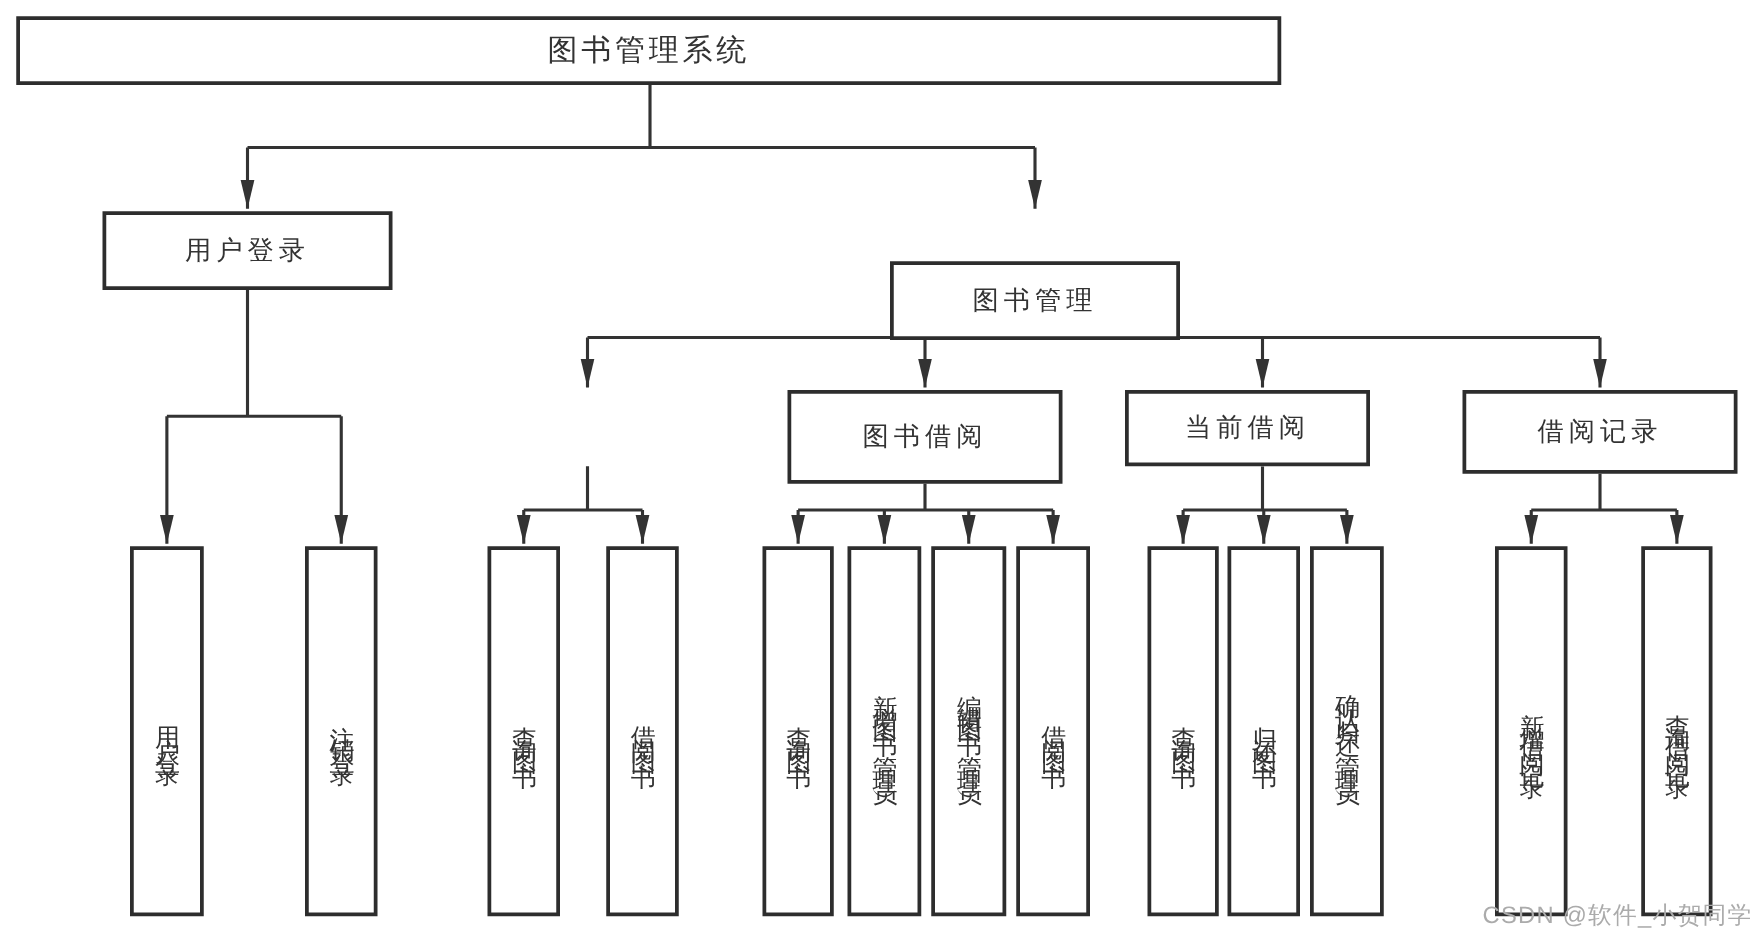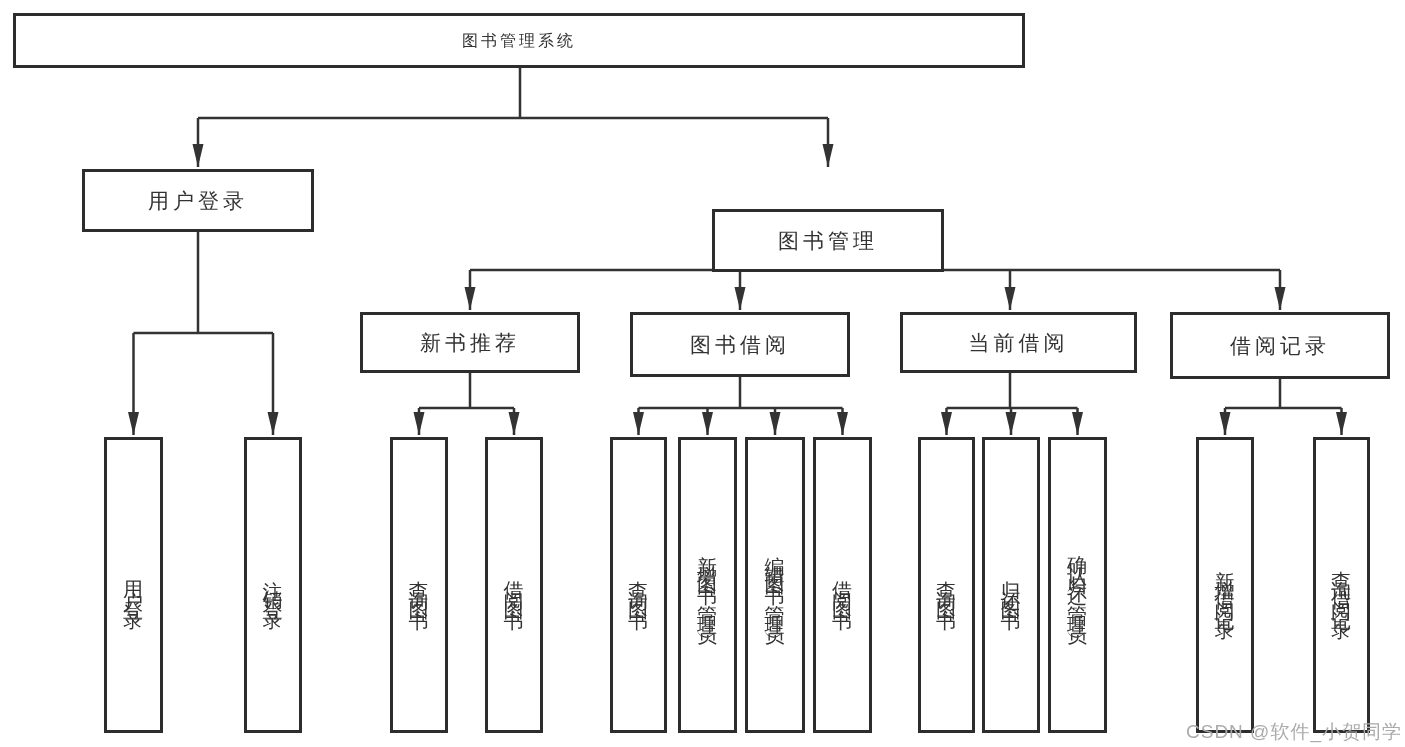--- a/index.html
+++ b/index.html
@@ -18,21 +18,21 @@
   .connectors path.skeleton{stroke:var(--line);stroke-width:2.5;fill:none;}
   .connectors line.arrow{stroke:var(--line);stroke-width:2.5;}
   .connectors #ah path{fill:var(--line);stroke:none;}
   .node{
     position:absolute;box-sizing:border-box;background:#fff;
     border:3px solid var(--border);color:var(--text);
     display:flex;align-items:center;justify-content:center;
     z-index:1;line-height:1;
   }
   .h-node{font-size:21px;letter-spacing:4px;}
-  .root-node{font-size:16px;letter-spacing:3px;}
+  .root-node{font-size:24px;letter-spacing:3px;}
   .v-node span{
     writing-mode:vertical-rl;text-orientation:mixed;
     font-size:20px;letter-spacing:10px;line-height:1;
   }
   .watermark{
     position:absolute;left:1186px;top:719px;z-index:3;
     color:var(--watermark);font-size:19px;letter-spacing:1px;white-space:nowrap;
   }
 </style>
 </head>
@@ -85,27 +85,24 @@
     <span>图书管理系统</span>
   </div>
 
   <div class="node h-node" style="left:82px;top:169px;width:232px;height:63px;">
     <span>用户登录</span>
   </div>
   <div class="node h-node" style="left:712px;top:169px;width:232px;height:63px;margin-top:40px;">
     <span>图书管理</span>
   </div>
 
-  <div class="node h-node" style="left:360px;top:312px;width:220px;height:61px;">
-    <span>新书推荐</span>
-  </div>
-  <div class="node h-node" style="left:630px;top:312px;width:220px;height:65px;">
+  <div class="node h-node" style="left:630px;top:312px;width:220px;height:75px;">
     <span>图书借阅</span>
   </div>
-  <div class="node h-node" style="left:900px;top:312px;width:237px;height:61px;">
+  <div class="node h-node" style="left:900px;top:312px;width:196px;height:61px;">
     <span>当前借阅</span>
   </div>
   <div class="node h-node" style="left:1170px;top:312px;width:220px;height:67px;">
     <span>借阅记录</span>
   </div>
 
   <div class="node v-node" style="left:104px;top:437px;width:59px;height:296px;">
     <span>用户登录</span>
   </div>
   <div class="node v-node" style="left:244px;top:437px;width:58px;height:296px;">

